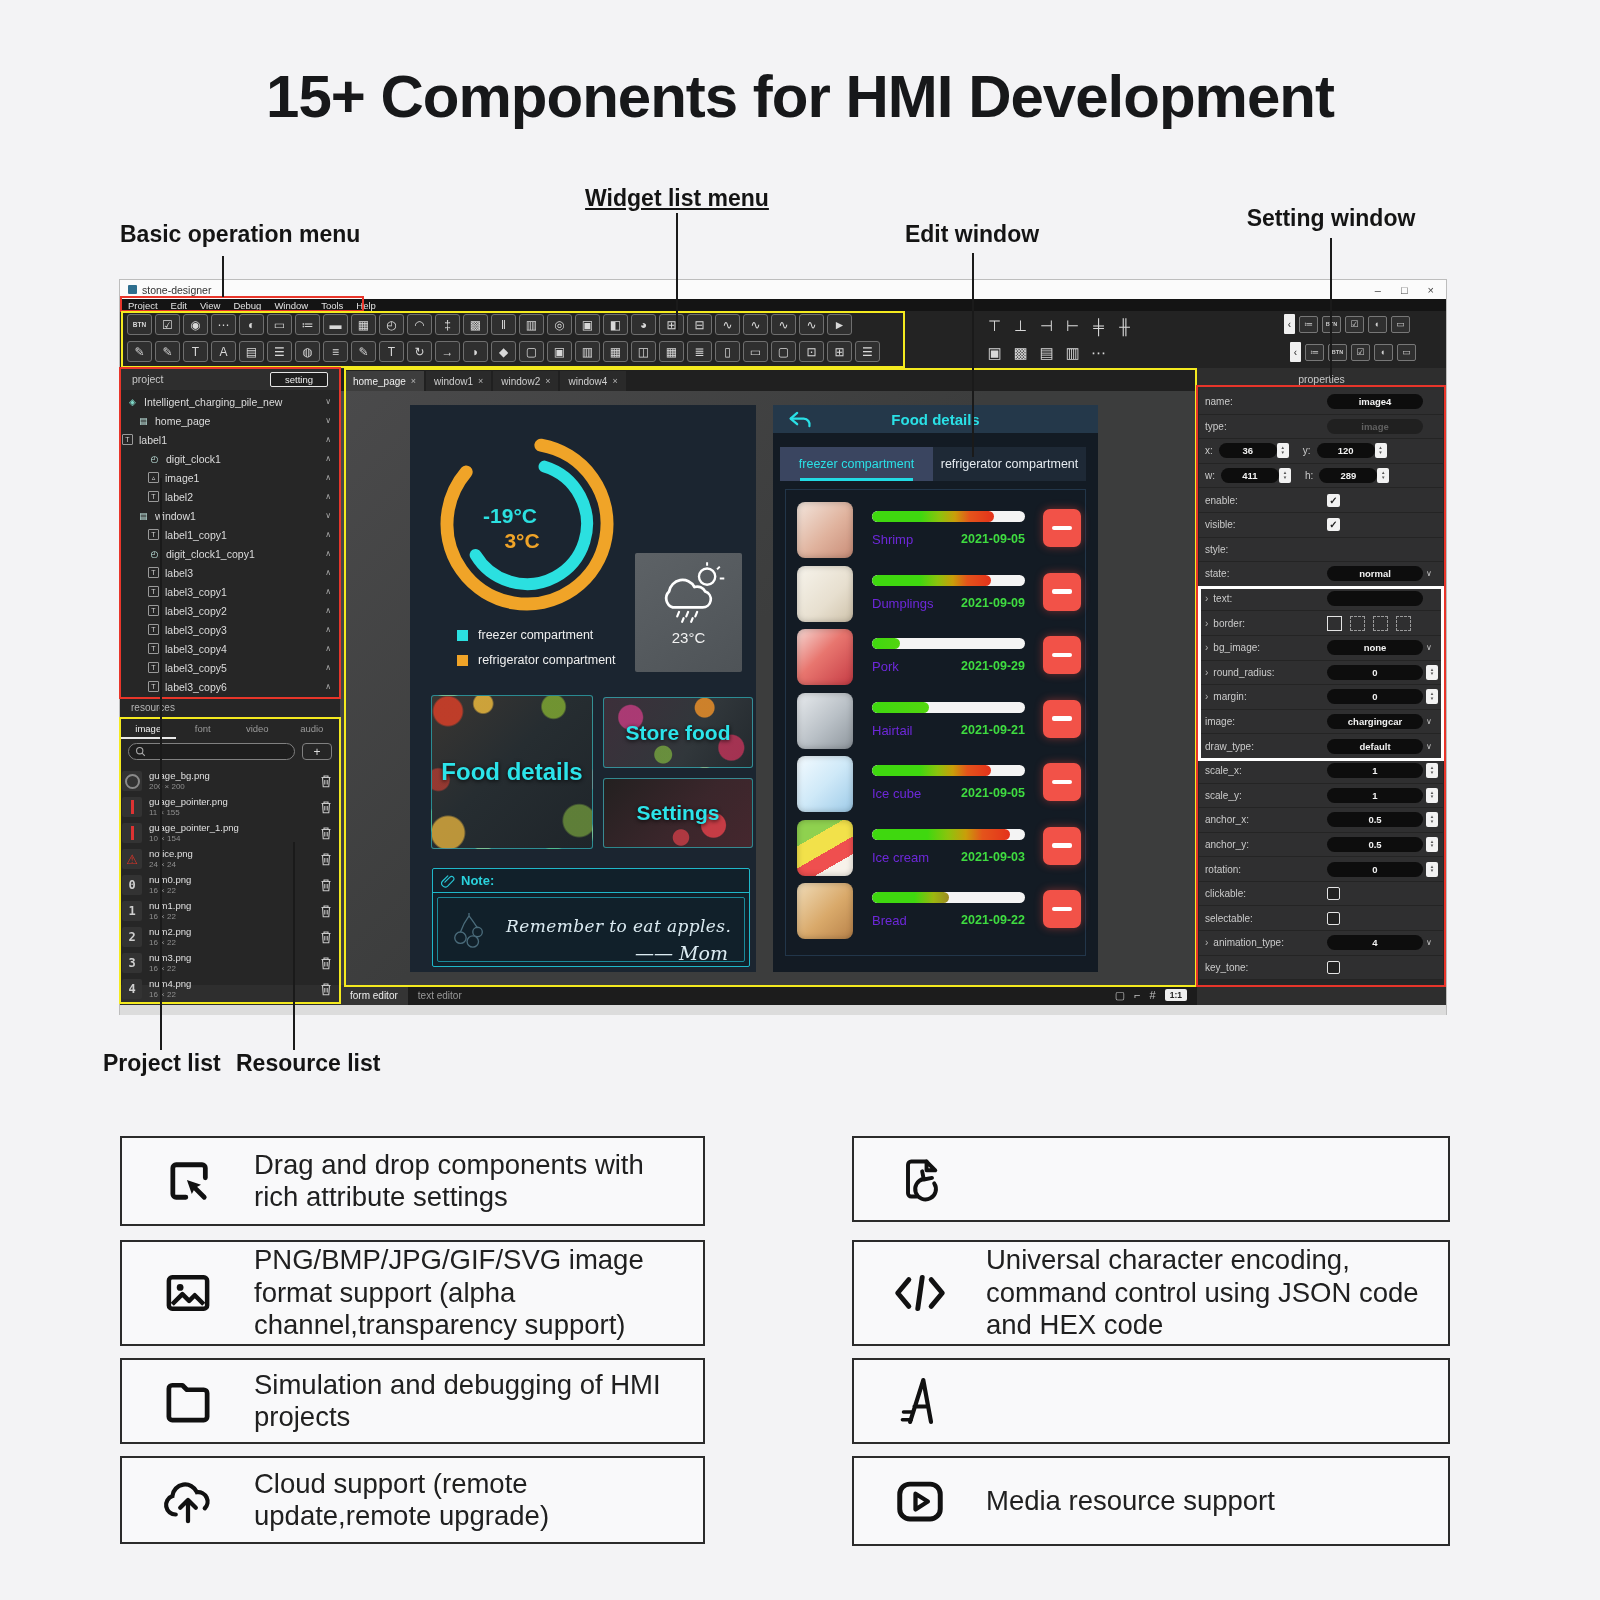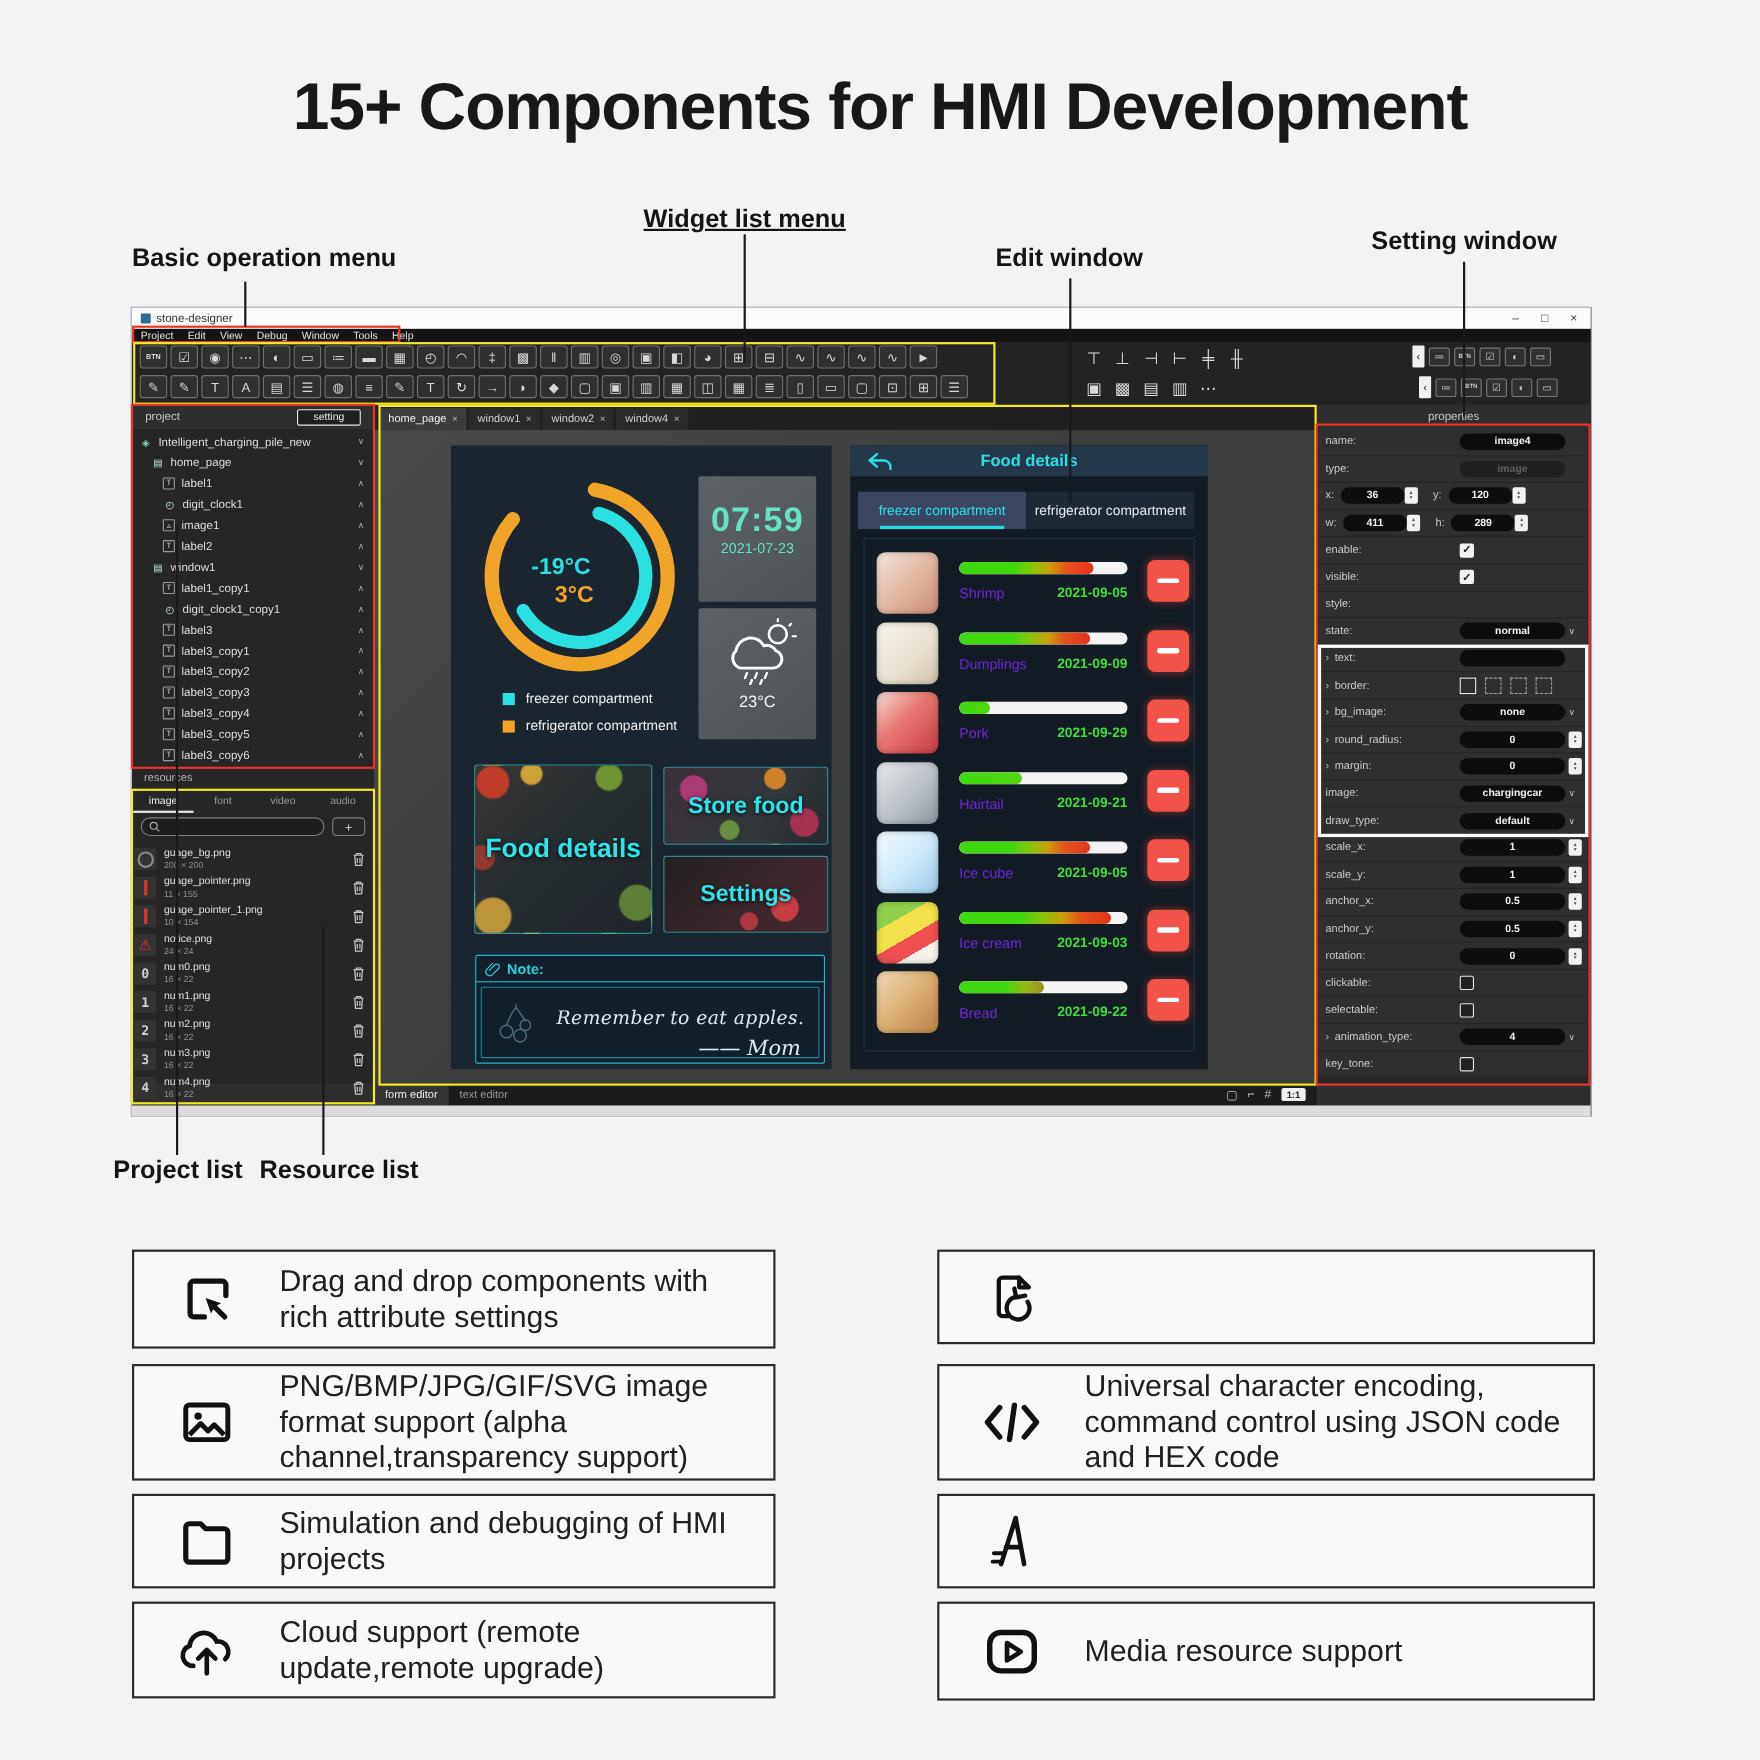--- a/index.html
+++ b/index.html
@@ -288,21 +288,21 @@
       <div class="trow" style="padding-left: 4px;">
         <span class="ticon" style="color: rgb(127, 216, 200);">◈</span>
         <span>Intelligent_charging_pile_new</span>
         <span class="tchev">∨</span>
       </div>
       <div class="trow" style="padding-left: 15px;">
         <span class="ticon">▤</span>
         <span>home_page</span>
         <span class="tchev">∨</span>
       </div>
-      <div class="trow" style="padding-left: 26px;">
+      <div class="trow" style="">
         <span class="tibox">T</span>
         <span>label1</span>
         <span class="tchev">∧</span>
       </div>
       <div class="trow" style="padding-left: 26px;">
         <span class="ticon">◴</span>
         <span>digit_clock1</span>
         <span class="tchev">∧</span>
       </div>
       <div class="trow" style="padding-left: 26px;">
@@ -517,24 +517,20 @@
     </div>
   <div class="abs canvas" style="left:340px;top:391px;width:857px;height:594px;"></div>
 
   <div class="abs hmipage" style="left:410px;top:405px;width:346px;height:567px;"></div>
   <svg class="abs" style="left:435px;top:436px;" width="184" height="180" viewBox="0 0 184 180">
     <circle cx="92" cy="88" r="80" fill="none" stroke="#f0a428" stroke-width="13" stroke-linecap="round" stroke-dasharray="419 503" transform="rotate(-80 92 88)"></circle>
     <circle cx="92" cy="88" r="60" fill="none" stroke="#2be0e0" stroke-width="12" stroke-linecap="round" stroke-dasharray="232 377" transform="rotate(-73 92 88)"></circle>
   </svg>
   <div class="abs hmitemp" style="left:468px;top:504px;width:84px;font-size:21px;color:#2be0e0;">-19°C</div>
   <div class="abs hmitemp" style="left:480px;top:529px;width:84px;font-size:21px;color:#f0a428;">3°C</div>
-  <div class="abs graybox" style="left:635px;top:433px;width:107px;height:114px;">
-    <div class="clocktime" style="margin-top:22px;">07:59</div>
-    <div class="clockdate">2021-07-23</div>
-  </div>
   <div class="abs graybox" style="left:635px;top:553px;width:107px;height:119px;">
     <svg style="margin-top:8px;" width="76" height="62" viewBox="0 0 84 66">
       <circle cx="62" cy="16" r="9" fill="none" stroke="#fff" stroke-width="2.6"></circle>
       <path d="M62 4 v-4 M73 8 l3-3 M76 18 h5" stroke="#fff" stroke-width="2.2"></path>
       <path d="M24 50 h33 a9 9 0 0 0 3-17.5 a10 10 0 0 0-12-5 a15 15 0 0 0-28 5 a10.5 10.5 0 0 0 4 17.5 z" fill="none" stroke="#fff" stroke-width="3" stroke-linejoin="round"></path>
       <path d="M31 55 l-2 5 M41 55 l-2 5 M51 55 l-2 5 M36 62 l-1.6 4 M46 62 l-1.6 4" stroke="#fff" stroke-width="2.4" stroke-linecap="round"></path>
     </svg>
     <div style="font-size:15px;color:#f2f2f2;margin-top:2px;">23°C</div>
   </div>
   <div class="abs" style="left:457px;top:628px;" id="legend">

